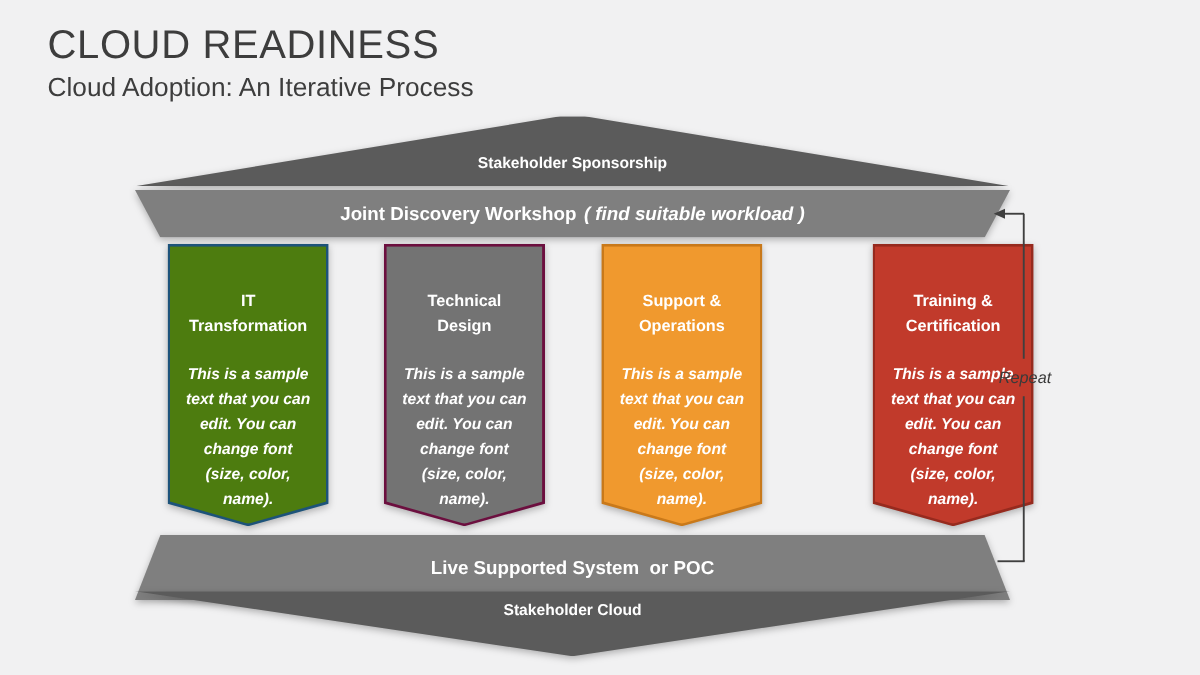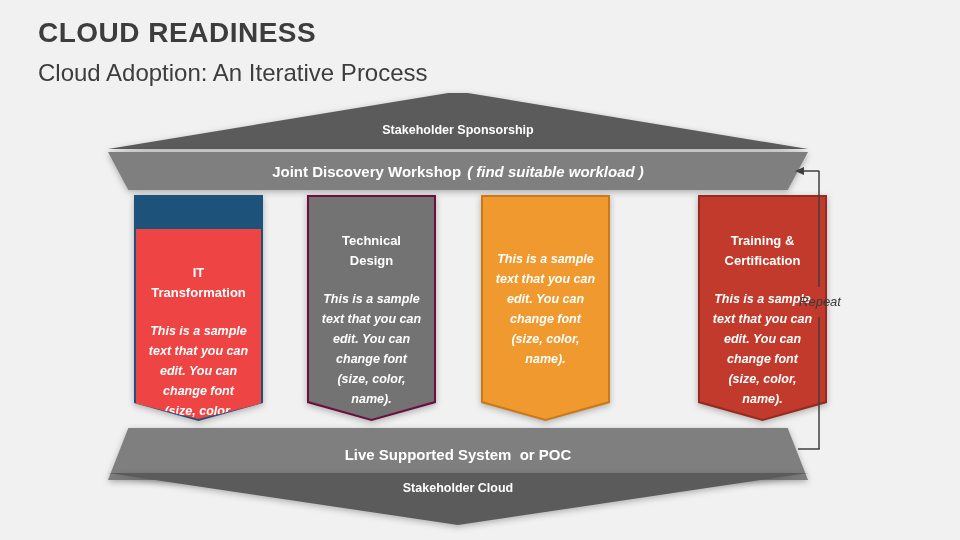--- a/index.html
+++ b/index.html
@@ -8,26 +8,26 @@
     font-family:"Liberation Sans", sans-serif;
     background:#F1F1F2;
     position:relative;
     overflow:hidden;
   }
   .slide { position:absolute; inset:0; }
 
   
   .title {
     position:absolute; left:38px; top:17px;
-    font-size:28px; font-weight:700; letter-spacing:.5px;
+    font-size:32px; font-weight:400; letter-spacing:.5px;
     color:#3D3D3D;
   }
   .subtitle {
     position:absolute; left:38px; top:59px;
-    font-size:24px; font-weight:400; color:#3D3D3D;
+    font-size:21px; font-weight:400; color:#3D3D3D;
   }
 
   
   .sh { position:absolute; filter:drop-shadow(0 2px 3px rgba(0,0,0,.28)); }
   .shape { position:absolute; inset:0; }
 
   
   .sh-pediment { left:108px; top:93px; width:700px; height:56px; }
   .pediment {
     clip-path:polygon(48.6% 0, 51.4% 0, 100% 100%, 0 100%);
@@ -98,39 +98,40 @@
   </div>
 
   <div class="sh sh-entab">
     <div class="shape entab" style="background: rgb(127, 127, 127);">
       <span class="bar-label"><span>Joint Discovery Workshop</span><span class="bar-note">( find suitable workload )</span></span>
     </div>
   </div>
 
   <div class="sh banner pos-col0">
     <div class="banner-border" style="background: rgb(29, 83, 122);">
-      <div class="banner-fill" style="background: #ef4444; margin-top: 32px;">
+      <div class="banner-fill" style="background: #4d7c0f;">
         <div class="banner-title">IT Transformation</div>
         <div class="banner-body">This is a sample text that you can edit. You can change font (size, color, name).</div>
       </div>
     </div>
   </div>
 
   <div class="sh banner pos-col1">
     <div class="banner-border" style="background: rgb(108, 15, 63);">
       <div class="banner-fill" style="background: #737373;">
         <div class="banner-title">Technical Design</div>
         <div class="banner-body">This is a sample text that you can edit. You can change font (size, color, name).</div>
       </div>
     </div>
   </div>
 
   <div class="sh banner pos-col2">
     <div class="banner-border" style="background: rgb(201, 121, 26);">
       <div class="banner-fill" style="background: rgb(240, 153, 46);">
+        <div class="banner-title">Support &amp; Operations</div>
         <div class="banner-body">This is a sample text that you can edit. You can change font (size, color, name).</div>
       </div>
     </div>
   </div>
 
   <div class="sh banner pos-col3">
     <div class="banner-border" style="background: rgb(150, 42, 30);">
       <div class="banner-fill" style="background: rgb(193, 58, 43);">
         <div class="banner-title">Training &amp; Certification</div>
         <div class="banner-body">This is a sample text that you can edit. You can change font (size, color, name).</div>

